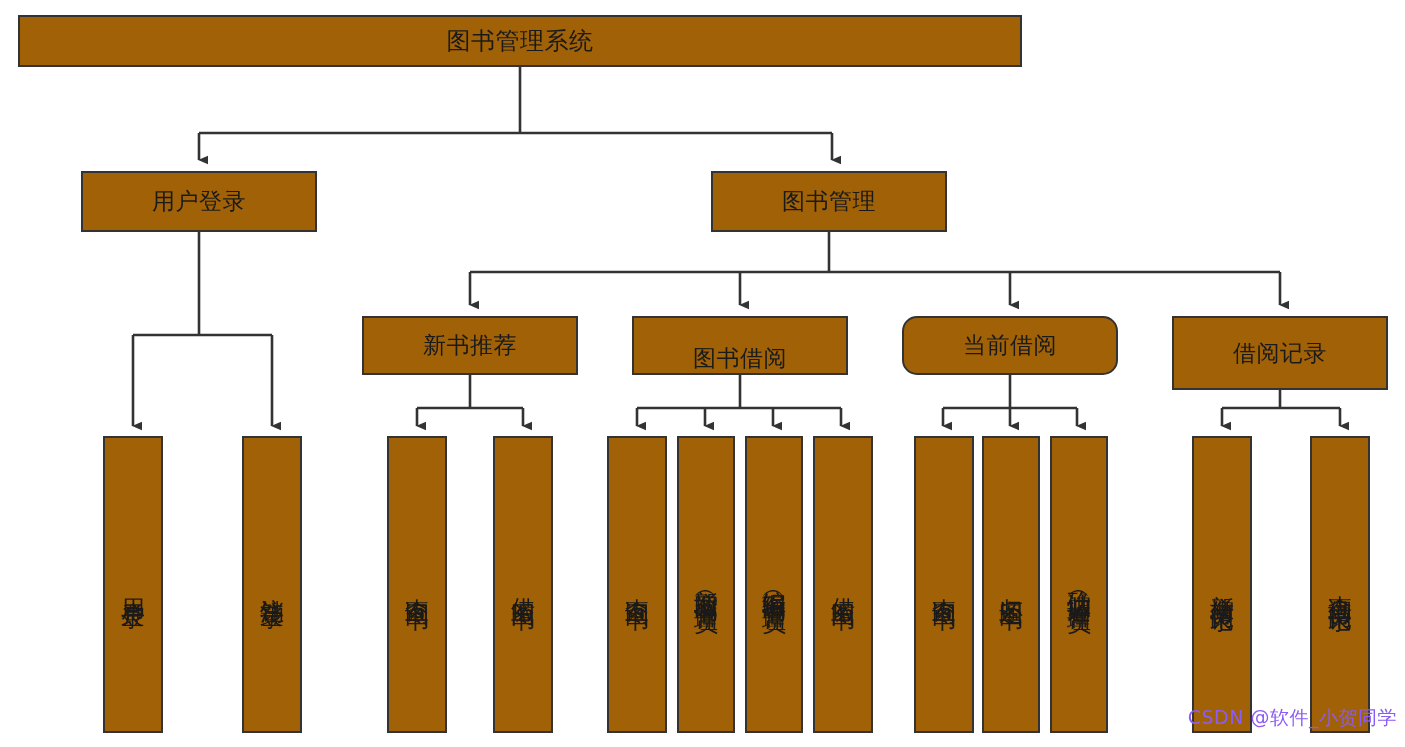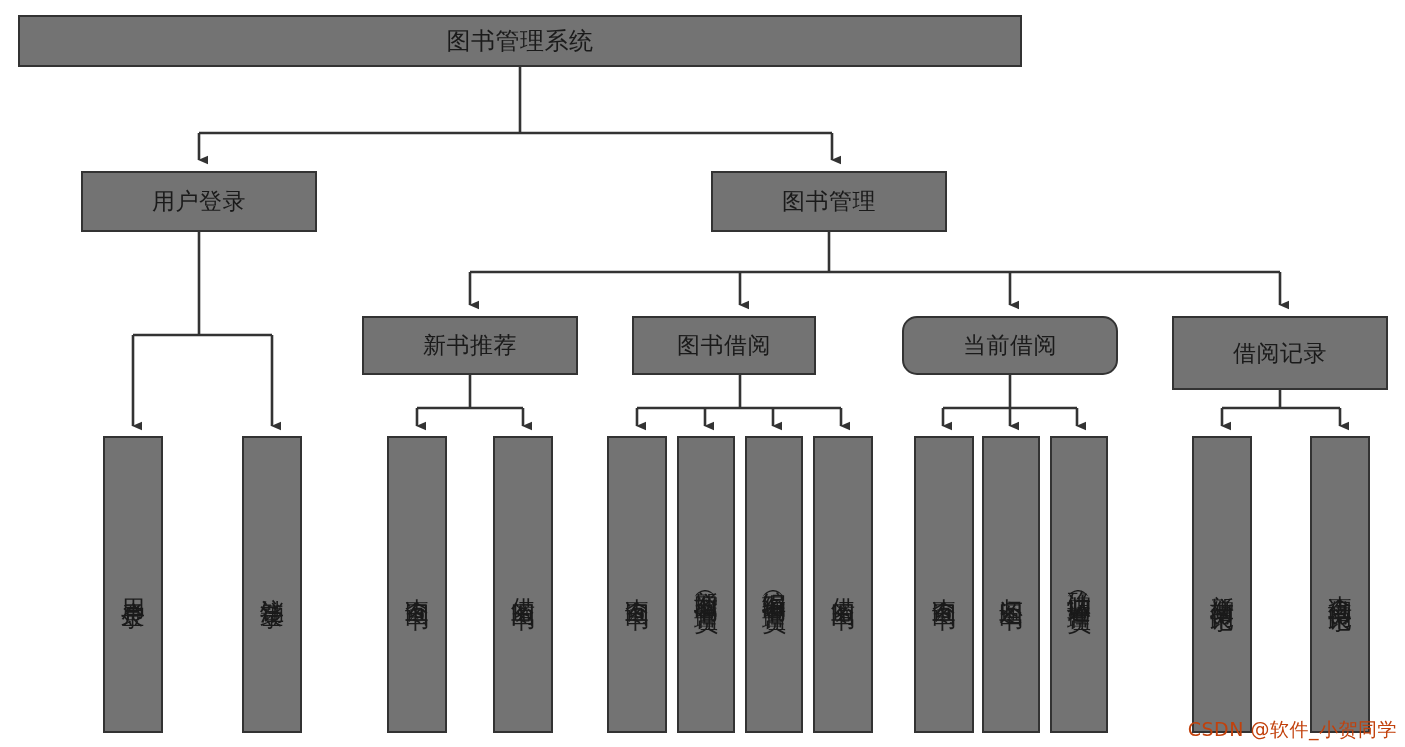--- a/index.html
+++ b/index.html
@@ -23,21 +23,21 @@
   svg.connectors {
     position: absolute;
     left: 0; top: 0;
     width: 1405px;
     height: 747px;
     pointer-events: none;
   }
   .node {
     position: absolute;
     box-sizing: border-box;
-    background: #737373;
+    background: #a16207;
     border: 2.5px solid #333333;
     display: flex;
     align-items: center;
     justify-content: center;
     color: #1a1a1a;
   }
   .node-label {
     display: block;
     text-align: center;
     line-height: 1.25;
@@ -62,23 +62,23 @@
     text-orientation: upright;
     font-size: 24px;
     line-height: 1.0;
     letter-spacing: 3px;
     white-space: normal;
     max-height: 100%;
   }
   #watermark {
     position: absolute;
     right: 8px;
-    bottom: 4px;
+    bottom: 16px;
     font-size: 19px;
-    color: #c2410c;
+    color: #8b5cf6;
     letter-spacing: 0.5px;
     white-space: nowrap;
     user-select: none;
   }
 </style>
 </head>
 <body>
 
 <div id="diagram-root">
 
@@ -139,21 +139,21 @@
   <div class="node horiz" style="left:81px; top:171px; width:236px; height:61px;">
     <span class="node-label">用户登录</span>
   </div>
   <div class="node horiz" style="left:362px; top:316px; width:216px; height:59px;">
     <span class="node-label">新书推荐</span>
   </div>
 
   <div class="node horiz" style="left:711px; top:171px; width:236px; height:61px;">
     <span class="node-label">图书管理</span>
   </div>
-  <div class="node horiz" style="left:632px; top:316px; width:184px; height:59px;">
+  <div class="node horiz" style="left:632px; top:316px; width:216px; height:59px;align-items:flex-end;">
     <span class="node-label">图书借阅</span>
   </div>
   <div class="node horiz" style="left:902px; top:316px; width:216px; height:59px;border-radius:15px;">
     <span class="node-label">当前借阅</span>
   </div>
   <div class="node horiz" style="left:1172px; top:316px; width:216px; height:74px;">
     <span class="node-label">借阅记录</span>
   </div>
 
   <div class="node vert" style="left:103px; top:436px; width:60px; height:297px;">

